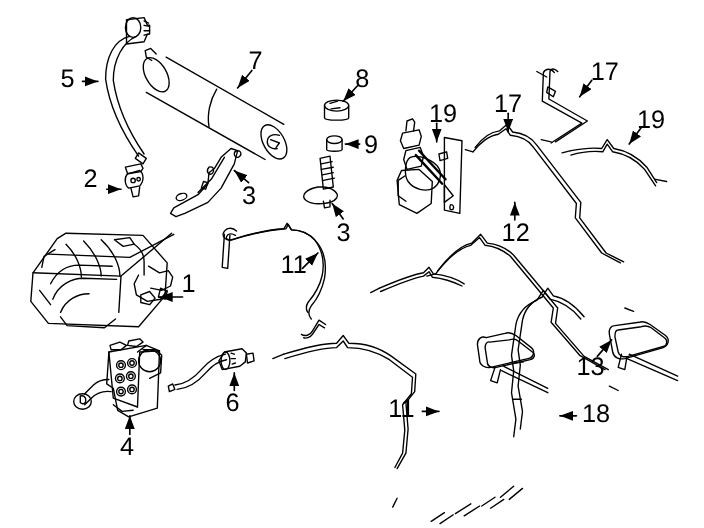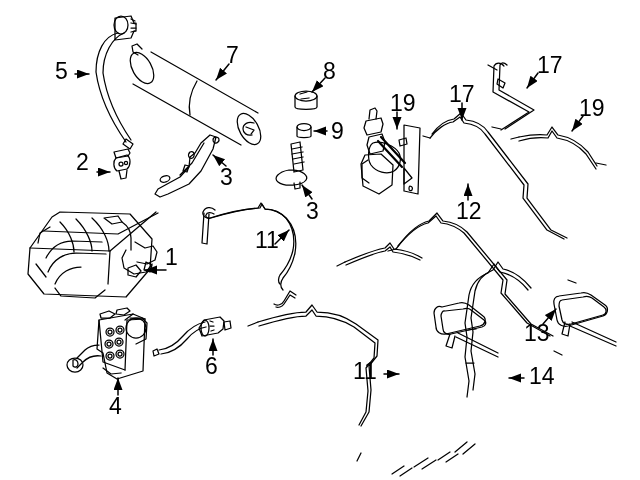--- a/index.html
+++ b/index.html
@@ -263,20 +263,20 @@
   <div class="cnum" style="left:109px;top:395px">4</div>
   <div class="cnum" style="left:55px; top:60px">5</div>
   <div class="cnum" style="left:205px;top:355px">6</div>
   <div class="cnum" style="left:226px;top:44px">7</div>
   <div class="cnum" style="left:323px;top:60px">8</div>
   <div class="cnum" style="left:331px;top:120px">9</div>
   <div class="cnum" style="left:306px;top:200px">3</div>
   <div class="cnum" style="left:255px;top:229px">11</div>
   <div class="cnum" style="left:353px;top:360px">11</div>
   <div class="cnum" style="left:456px;top:200px">12</div>
-  <div class="cnum" style="left:529px;top:365px">14</div>
+  <div class="cnum" style="left:529px;top:365px">18</div>
   <div class="cnum" style="left:524px;top:322px">13</div>
   <div class="cnum" style="left:449px;top:83px">17</div>
   <div class="cnum" style="left:537px;top:54px">17</div>
   <div class="cnum" style="left:579px;top:97px">19</div>
   <div class="cnum" style="left:390px;top:92px">19</div>
 
 </div>
 
 </body></html>

